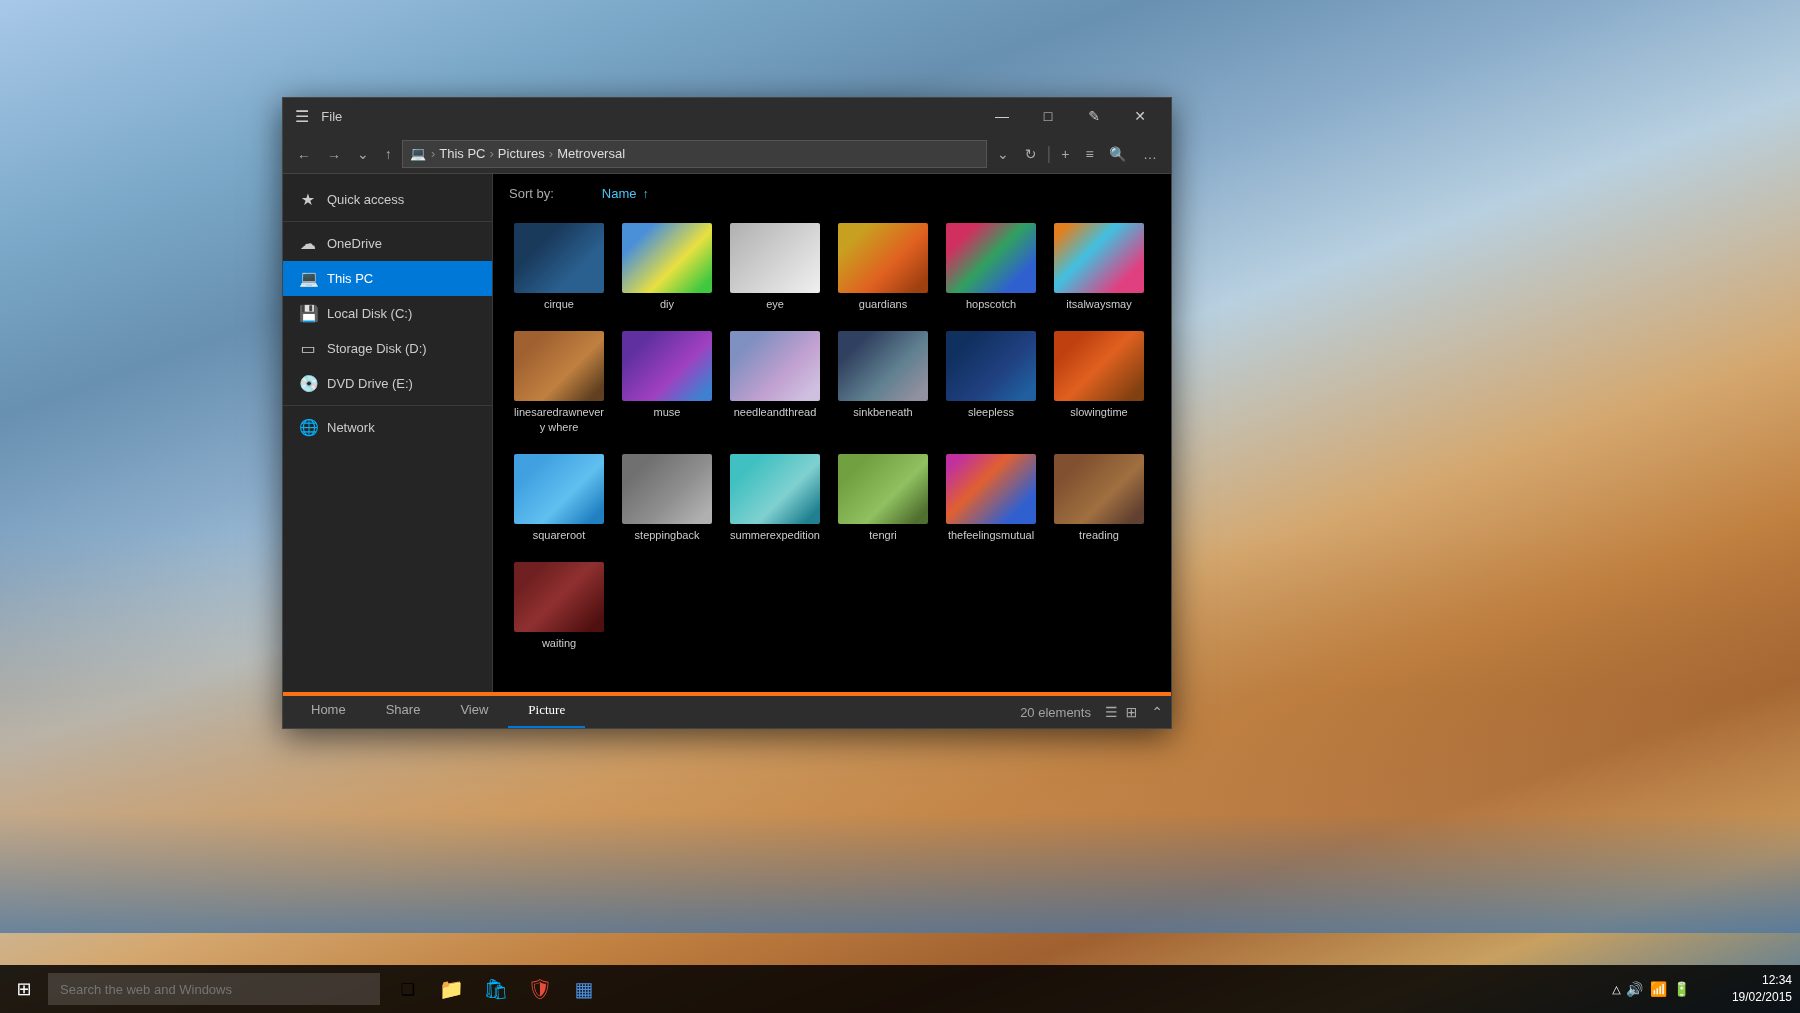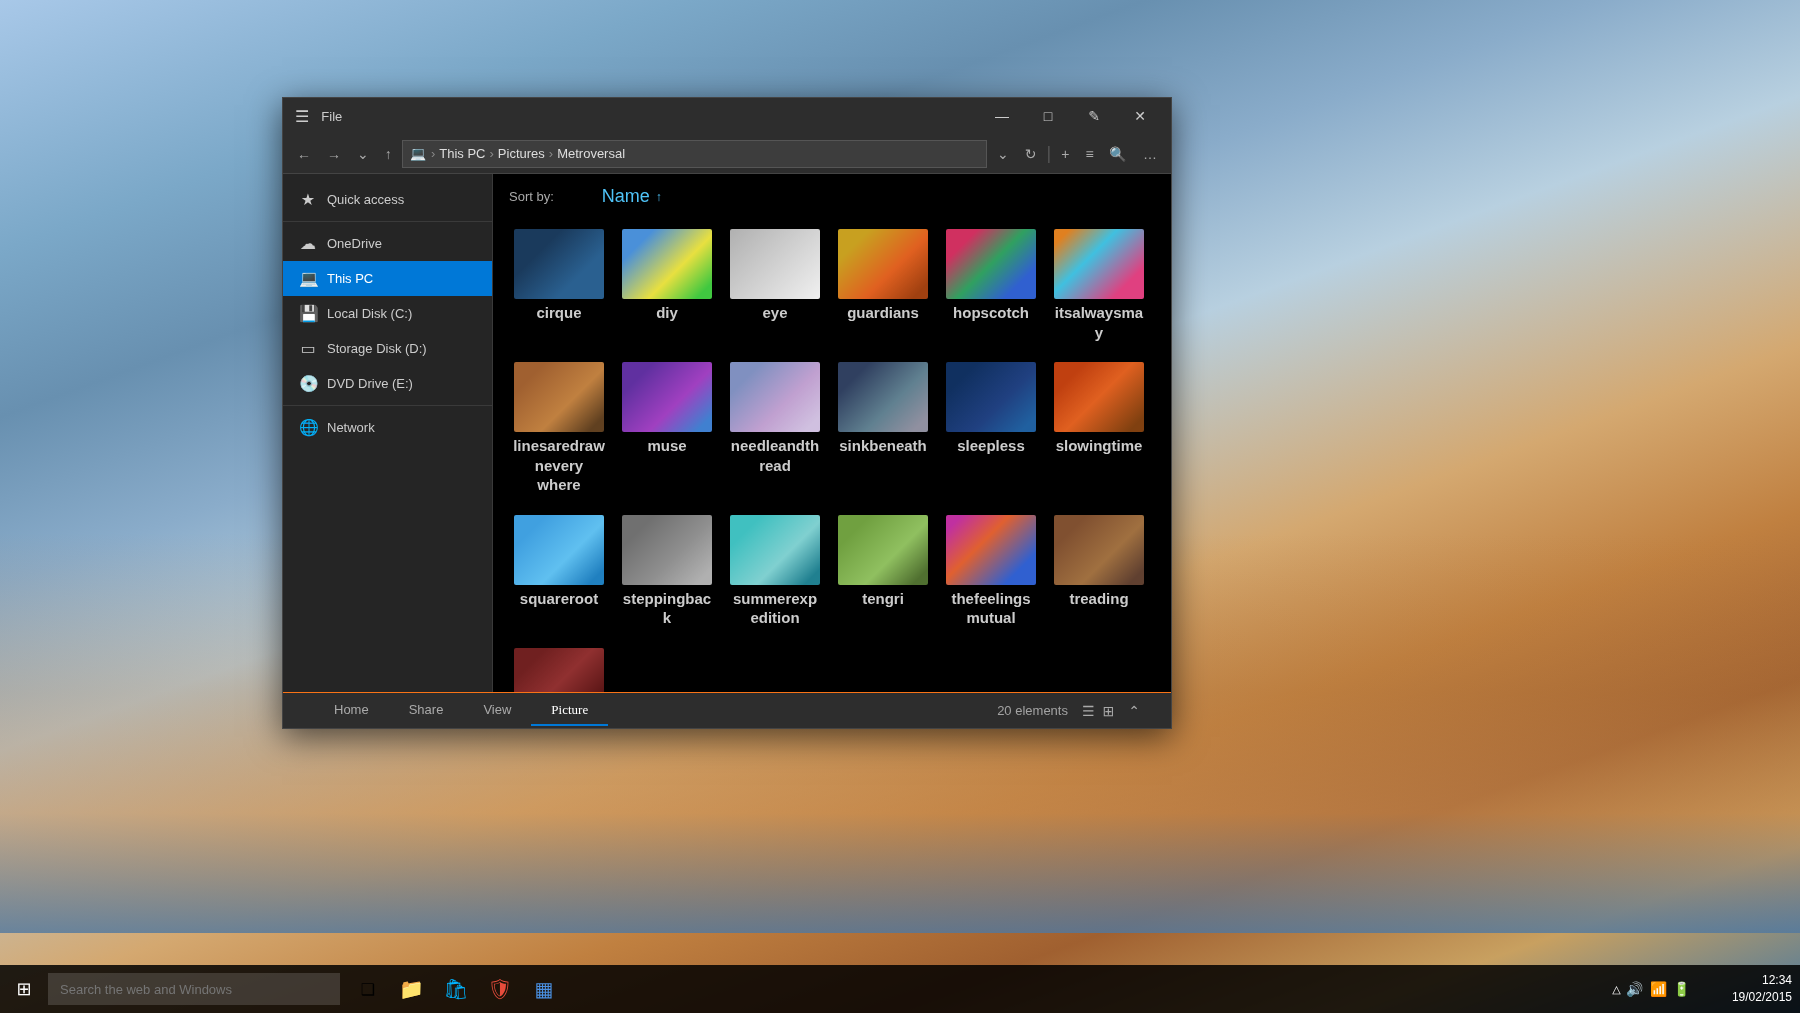--- a/index.html
+++ b/index.html
@@ -52,21 +52,21 @@
       color: white;
       font-size: 18px;
       cursor: pointer;
     }
 
     .taskbar-search {
       background: rgba(255,255,255,0.15);
       border: none;
       color: rgba(255,255,255,0.7);
       padding: 6px 12px;
-      width: 292px;
+      width: 332px;
       height: 32px;
       font-size: 13px;
       outline: none;
     }
 
     .taskbar-icons {
       display: flex;
       align-items: center;
       margin-left: 8px;
       gap: 4px;
@@ -272,21 +272,21 @@
       display: flex;
       align-items: center;
       gap: 6px;
       margin-bottom: 16px;
       color: #aaa;
       font-size: 13px;
     }
 
     .sort-name {
       color: #4fc3f7;
-      font-size: 18px;
+      font-size: 13px;
       padding-left: 42px;
     }
 
     .sort-arrow {
       color: #4fc3f7;
       font-size: 12px;
     }
 
     
     .file-grid {
@@ -308,25 +308,24 @@
     .file-thumbnail {
       width: 90px;
       height: 70px;
       border-radius: 2px;
       overflow: hidden;
       margin-bottom: 4px;
     }
 
     .file-name {
       color: #ccc;
-      font-size: 15px;
+      font-size: 11px;
       text-align: center;
       word-break: break-word;
       line-height: 1.3;
-      font-weight: bold;
     }
 
     
     .thumb-cirque { background: linear-gradient(135deg, #1a3a5c 30%, #2a6090 70%); }
     .thumb-diy { background: linear-gradient(135deg, #4a90d9 20%, #e8e040 60%, #40c840 90%); }
     .thumb-eye { background: linear-gradient(135deg, #b0b0b0 0%, #d0d0d0 50%, #f0f0f0 100%); }
     .thumb-guardians { background: linear-gradient(135deg, #c8a020 20%, #e06020 60%, #a04010 90%); }
     .thumb-hopscotch { background: linear-gradient(135deg, #d03060 20%, #30a060 50%, #3060d0 80%); }
     .thumb-itsalwaysmay { background: linear-gradient(135deg, #e08020 10%, #40c0e0 40%, #e04080 80%); }
     .thumb-linesaredrawnevery { background: linear-gradient(135deg, #a06030 20%, #c08040 60%, #604020 90%); }
@@ -341,24 +340,23 @@
     .thumb-summerexpedition { background: linear-gradient(135deg, #40c0c0 20%, #80d0d0 60%, #208090 90%); }
     .thumb-tengri { background: linear-gradient(135deg, #70a040 20%, #90c060 60%, #507030 90%); }
     .thumb-thefeelingsmutual { background: linear-gradient(135deg, #c030a0 10%, #e06030 40%, #3060d0 80%); }
     .thumb-treading { background: linear-gradient(135deg, #805030 20%, #a07040 60%, #604030 90%); }
     .thumb-waiting { background: linear-gradient(135deg, #702020 20%, #903030 50%, #501010 90%); }
 
     
     .statusbar {
       height: 36px;
       background: #2d2d2d;
-      border-top: 1px solid #f97316;
-      display: flex;
-      align-items: center;
-      padding: 0 31px;
+      border-top: 4px solid #f97316;
+      display: flex;
+      padding: 0 8px;
       flex-shrink: 0;
     }
 
     .statusbar-tabs {
       display: flex;
       gap: 0;
       flex: 1;
     }
 
     .status-tab {

